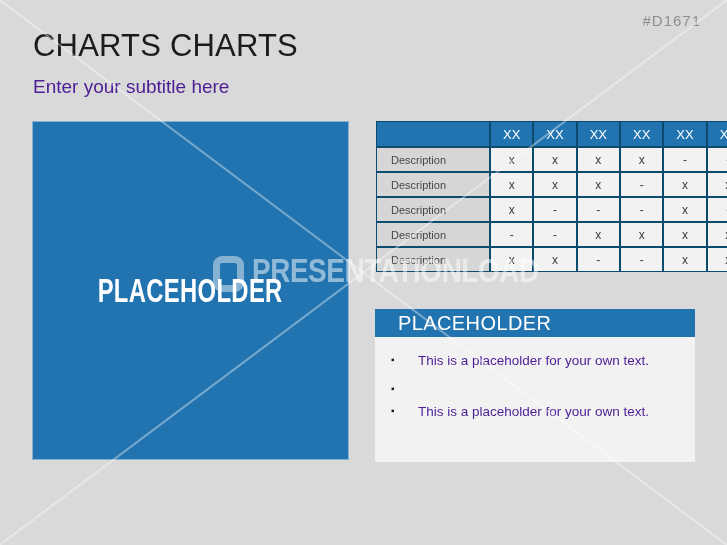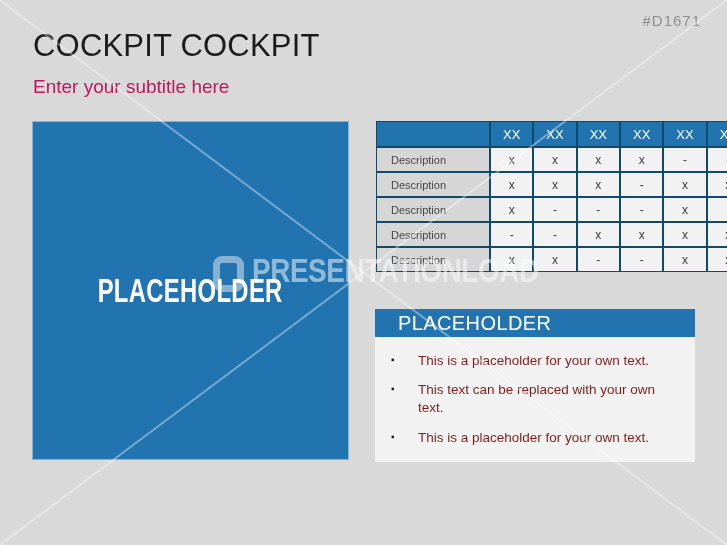--- a/index.html
+++ b/index.html
@@ -12,21 +12,21 @@
   .product-id{
     position:absolute;top:12px;right:26px;
     font-size:15px;color:#8f8f8f;letter-spacing:1px;
   }
   .title{
     position:absolute;left:33px;top:28px;
     font-size:31px;color:#1c1c1c;letter-spacing:0.2px;font-weight:500;
   }
   .subtitle{
     position:absolute;left:33px;top:76px;
-    font-size:19px;color:#be185d;
+    font-size:19px;color:#4c1d95;
   }
   
   .image-ph{
     position:absolute;left:32px;top:121px;width:317px;height:339px;
     background:#2274b0;border:1px solid rgba(255,255,255,0.45);
     box-sizing:border-box;
     display:flex;align-items:center;justify-content:center;
   }
   .image-ph .ph-label{
     color:#ffffff;font-weight:bold;font-size:34px;letter-spacing:0.5px;
@@ -57,21 +57,21 @@
   .info-box .ib-title{
     color:#ffffff;font-size:20px;letter-spacing:0.4px;padding-left:23px;
   }
   .info-box .ib-body{padding:15px 10px 0 16px;}
   .info-box .li{display:flex;margin-bottom:11px;}
   .info-box .li .bullet{
     font-size:10px;color:#1a1a1a;width:27px;flex:0 0 27px;
     transform:translateY(2px);
   }
   .info-box .li .li-text{
-    font-size:13.5px;color:#7f1d1d;line-height:1.35;max-width:254px;
+    font-size:13.5px;color:#4c1d95;line-height:1.35;max-width:254px;
   }
   
   .wm{position:absolute;inset:0;pointer-events:none;z-index:5;text-decoration:underline;}
   .wm-line{
     position:absolute;width:910px;height:2px;background:rgba(255,255,255,0.38);
     left:0;
   }
   .wm-line1{top:-1px;transform-origin:0 0;transform:rotate(36.85deg);}
   .wm-line2{bottom:-1px;transform-origin:0 100%;transform:rotate(-36.85deg);}
   .wm-logo{
@@ -86,21 +86,21 @@
     transform:scaleX(0.82);transform-origin:left top;
   }
 </style>
 </head>
 <body>
 
 <div class="slide">
 
   <div class="product-id">#D1671</div>
 
-  <div class="title">COCKPIT COCKPIT</div>
+  <div class="title">CHARTS CHARTS</div>
 
   <div class="subtitle">Enter your subtitle here</div>
 
   <div class="image-ph">
     <span class="ph-label">PLACEHOLDER</span>
   </div>
 
   <div class="dtable">
     <div class="cell th"></div>
     <div class="cell th">XX</div>
@@ -155,21 +155,20 @@
     <div class="ib-header">
       <span class="ib-title">PLACEHOLDER</span>
     </div>
     <div class="ib-body">
       <div class="li">
         <span class="bullet">▪</span>
         <span class="li-text">This is a placeholder for your own text.</span>
       </div>
       <div class="li">
         <span class="bullet">▪</span>
-        <span class="li-text">This text can be replaced with your own text.</span>
       </div>
       <div class="li">
         <span class="bullet">▪</span>
         <span class="li-text">This is a placeholder for your own text.</span>
       </div>
     </div>
   </div>
 
   <div class="wm">
     <div class="wm-line wm-line1"></div>

